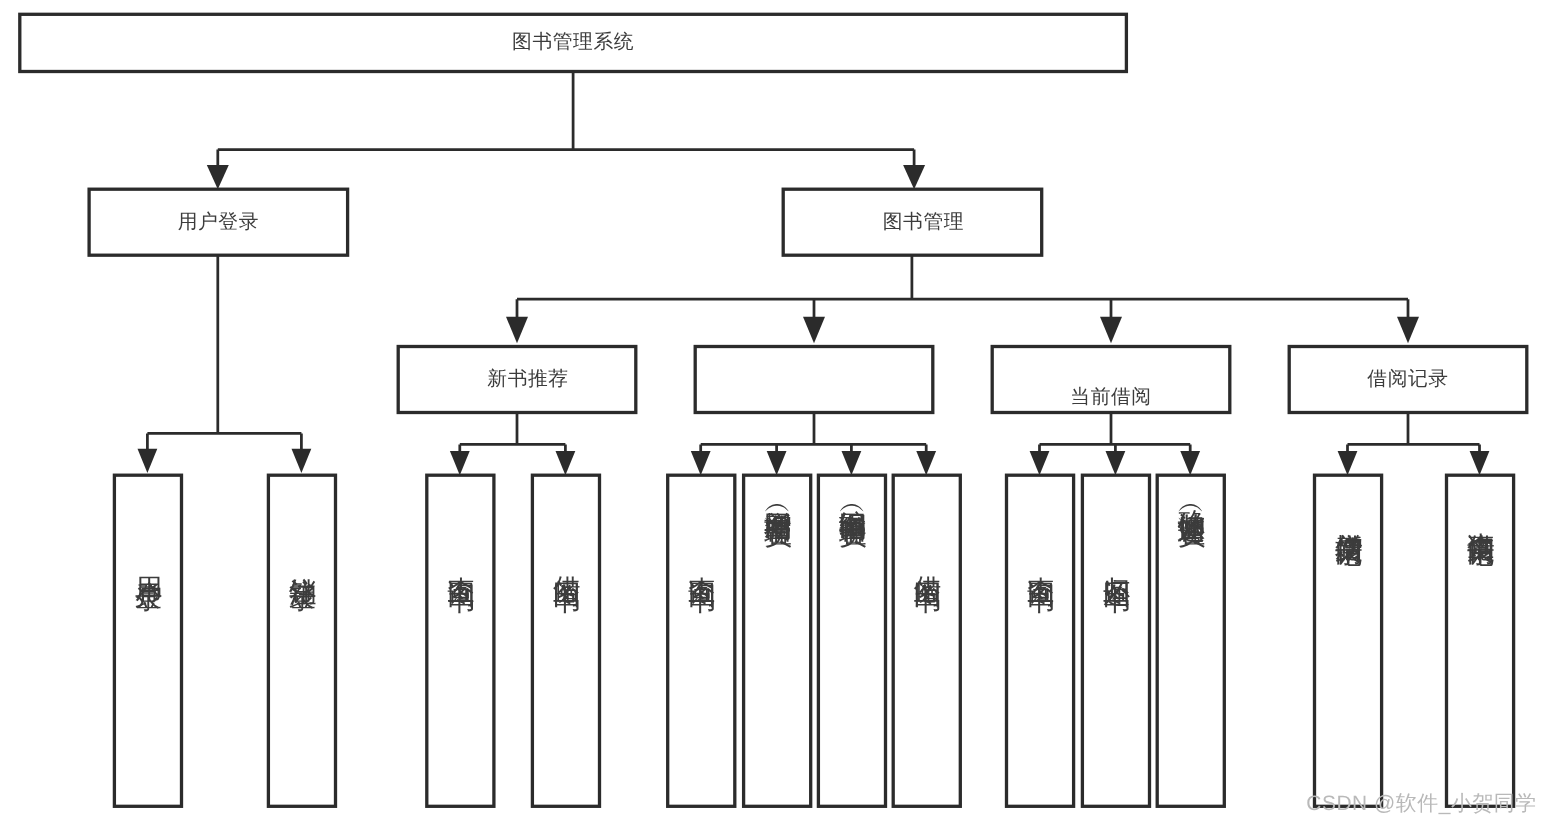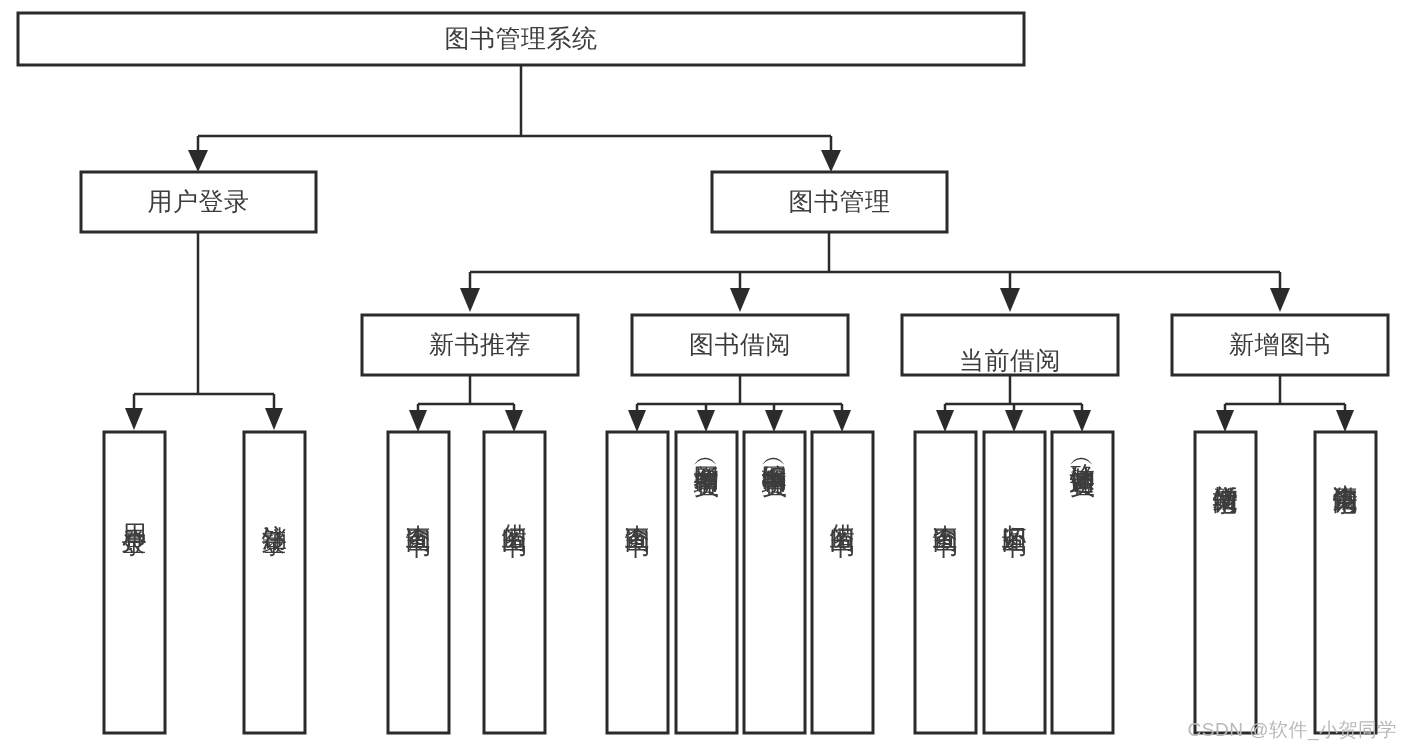--- a/index.html
+++ b/index.html
@@ -45,21 +45,21 @@
     display: flex;
     align-items: center;
     justify-content: center;
     color: #3c3c3c;
     font-family: "Liberation Sans", "DejaVu Sans", sans-serif;
     pointer-events: none;
     text-align: center;
     box-sizing: border-box;
   }
   .node-label.horizontal {
-    font-size: 25px;
+    font-size: 18px;
     letter-spacing: 0.5px;
     line-height: 1.1;
   }
   .node-label.vertical {
     writing-mode: vertical-rl;
     text-orientation: upright;
     font-size: 25px;
     line-height: 1.22;
     letter-spacing: 3px;
     justify-content: flex-start;
@@ -150,23 +150,22 @@
     <rect class="node-box" x="1195" y="432" width="61" height="301"></rect>
     <rect class="node-box" x="1315" y="432" width="61" height="301"></rect>
   </svg>
 
   <div class="node-label horizontal" style="left:18px; top:13px; width:1006px; height:52px;">图书管理系统</div>
 
   <div class="node-label horizontal" style="left:81px; top:172px; width:235px; height:60px;">用户登录</div>
   <div class="node-label horizontal" style="left:712px; top:172px; width:255px; height:60px;">图书管理</div>
 
   <div class="node-label horizontal" style="left:362px; top:315px; width:236px; height:60px;">新书推荐</div>
-  <div class="node-label horizontal" style="left:632px; top:315px; width:216px; height:60px;">图书借阅</div>
   <div class="node-label horizontal" style="left:902px; top:326px; width:216px; height:70px;">当前借阅</div>
-  <div class="node-label horizontal" style="left:1172px; top:315px; width:216px; height:60px;">新增图书</div>
+  <div class="node-label horizontal" style="left:1172px; top:315px; width:216px; height:60px;">借阅记录</div>
 
   <div class="node-label vertical" style="left:104px; top:498px; width:61px; height:170px;">用户登录</div>
   <div class="node-label vertical" style="left:244px; top:498px; width:61px; height:170px;">注销登录</div>
 
   <div class="node-label vertical" style="left:388px; top:498px; width:61px; height:170px;">查询图书</div>
   <div class="node-label vertical" style="left:484px; top:498px; width:61px; height:170px;">借阅图书</div>
 
   <div class="node-label vertical" style="left:607px; top:498px; width:61px; height:170px;">查询图书</div>
   <div class="node-label vertical tall" style="left:676px; top:440px; width:61px; height:290px;">新增图书（管理员）</div>
   <div class="node-label vertical tall" style="left:744px; top:440px; width:61px; height:290px;">编辑图书（管理员）</div>

